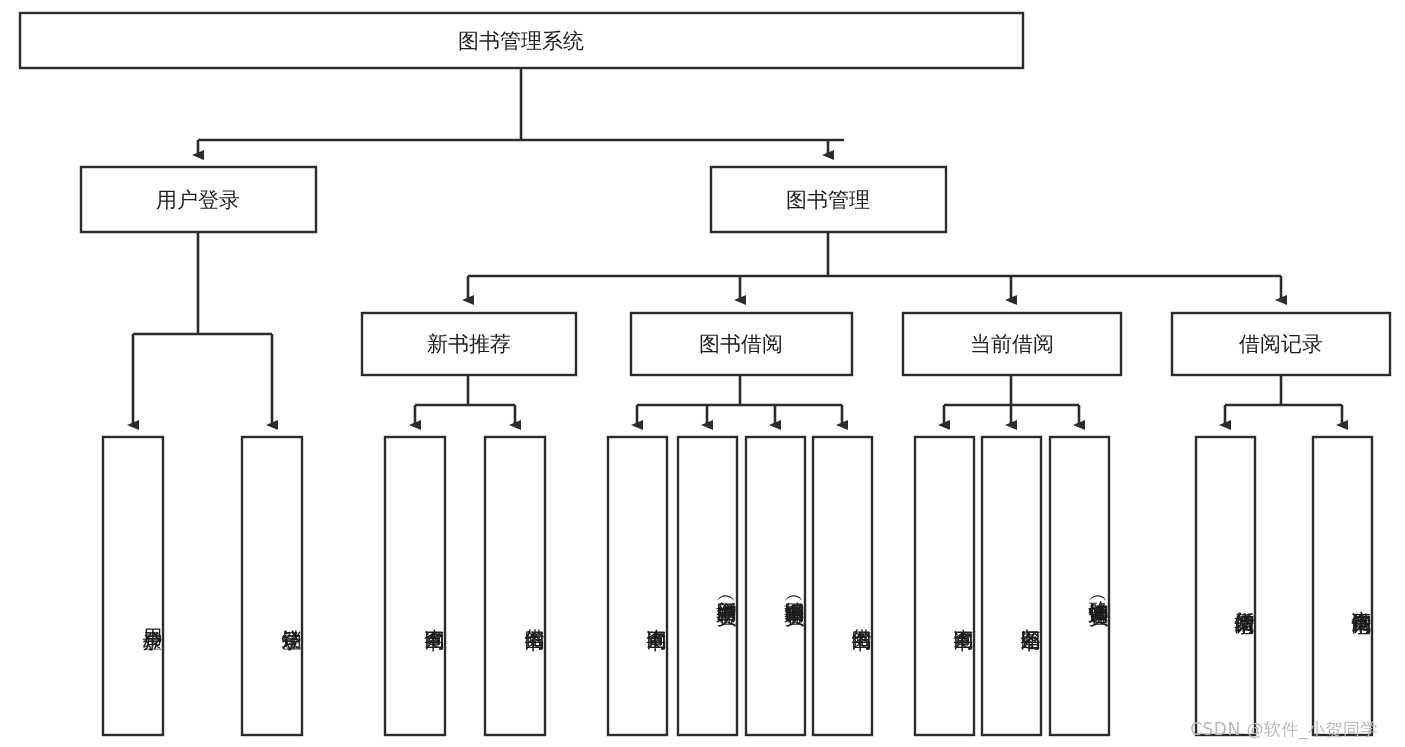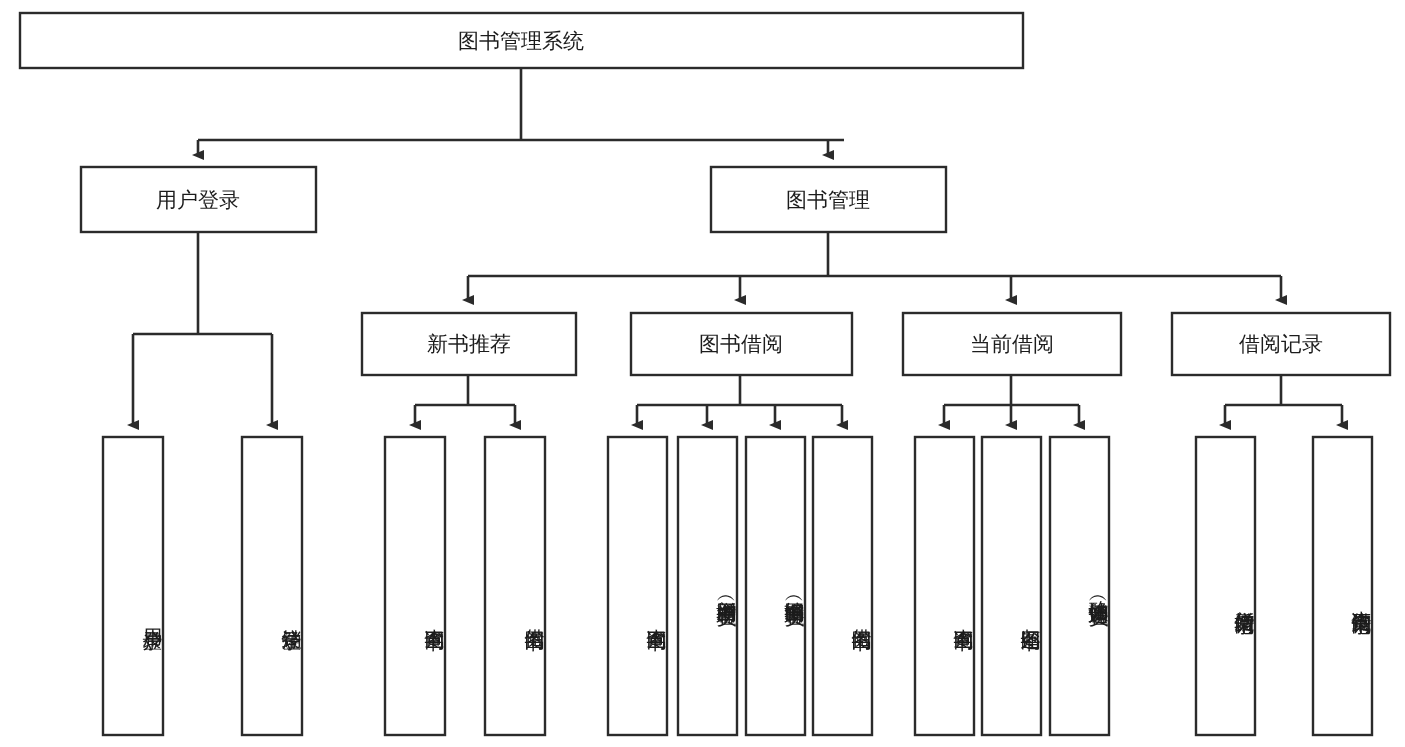--- a/index.html
+++ b/index.html
@@ -192,13 +192,14 @@
   <div class="leaf-label" style="left:746px; top:443px; width:59px; height:292px;">编辑图书（管理员）</div>
   <div class="leaf-label" style="left:813px; top:495px; width:59px; height:240px;">借阅图书</div>
 
   <div class="leaf-label" style="left:915px; top:495px; width:59px; height:240px;">查询图书</div>
   <div class="leaf-label" style="left:982px; top:495px; width:59px; height:240px;">归还图书</div>
   <div class="leaf-label" style="left:1050px; top:443px; width:59px; height:292px;">确认归还（管理员）</div>
 
   <div class="leaf-label" style="left:1196px; top:460px; width:59px; height:275px;">新增借阅记录</div>
   <div class="leaf-label" style="left:1313px; top:460px; width:59px; height:275px;">查询借阅记录</div>
 
+  <div class="watermark">CSDN @软件_小贺同学</div>
 </div>
 
 </body></html>

